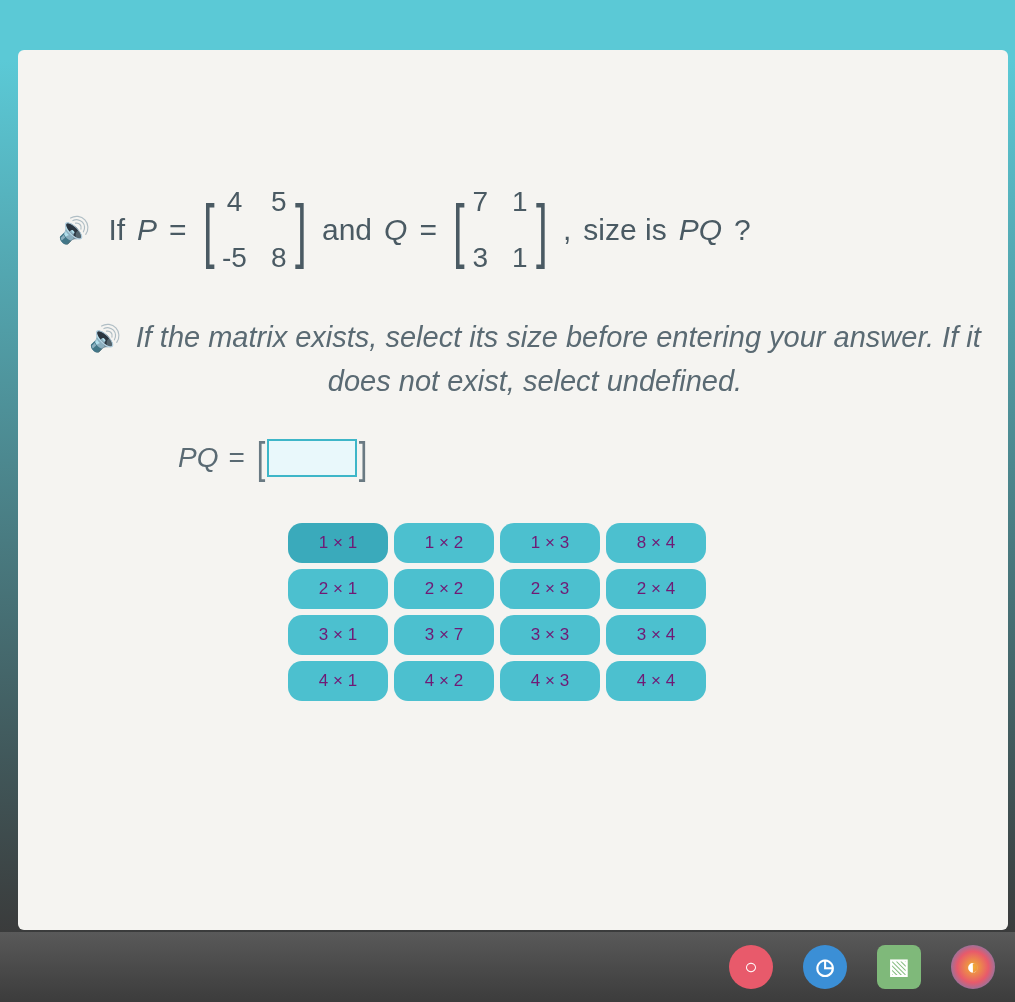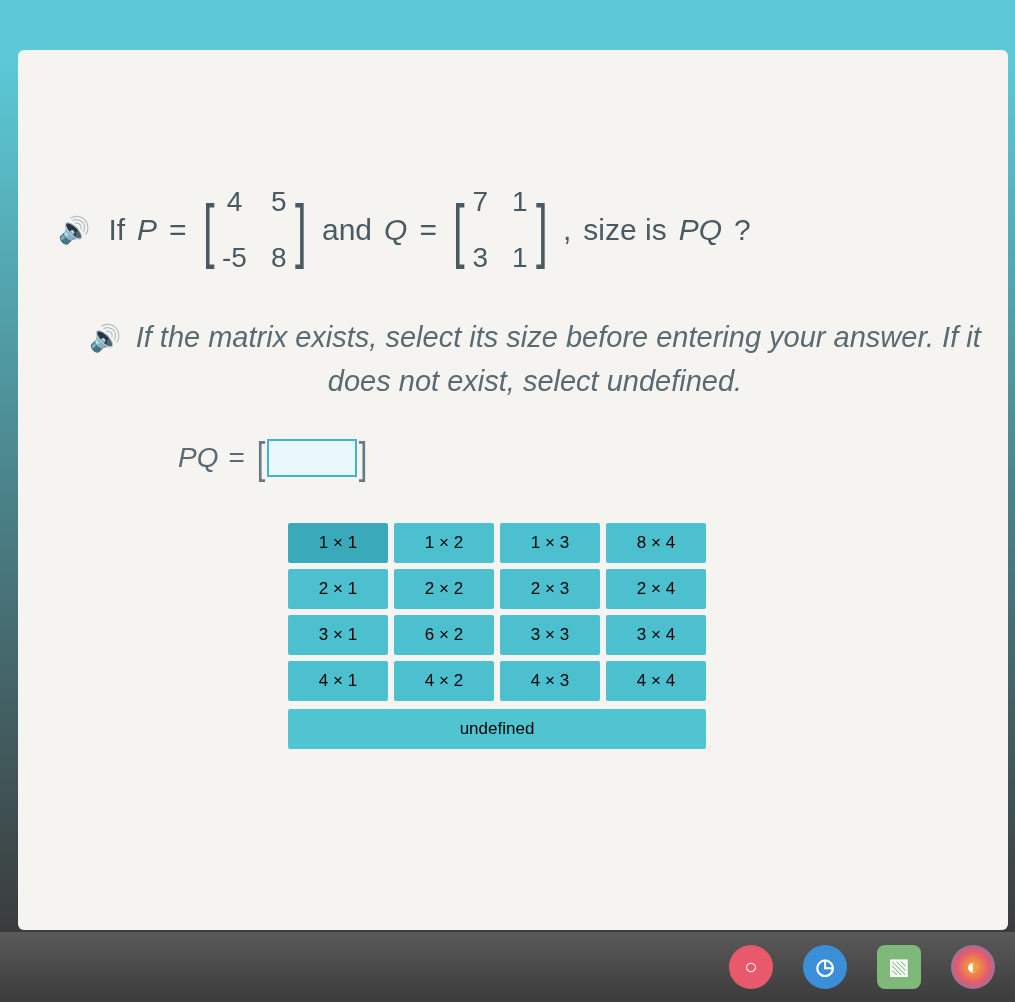--- a/index.html
+++ b/index.html
@@ -98,25 +98,25 @@
   }
   .size-grid {
     margin-left: 230px;
     display: grid;
     grid-template-columns: repeat(4, 100px);
     gap: 6px;
     margin-bottom: 8px;
   }
   .size-btn, .undef-btn {
     background: #4cc0cf;
-    color: #000000;
+    color: #701a75;
     font-size: 17px;
     text-align: center;
     padding: 10px 0;
-    border-radius: 2px;
+    border-radius: 14px;
     cursor: pointer;
     user-select: none;
   }
   .size-btn:nth-child(1) { background: #3aaabb; }
   .undef-row {
     margin-left: 230px;
     width: 418px;
   }
   .undef-btn {
     width: 100%;
@@ -221,31 +221,28 @@
   <div class="size-grid">
     <div class="size-btn">1 × 1</div>
     <div class="size-btn">1 × 2</div>
     <div class="size-btn">1 × 3</div>
     <div class="size-btn">8 × 4</div>
     <div class="size-btn">2 × 1</div>
     <div class="size-btn">2 × 2</div>
     <div class="size-btn">2 × 3</div>
     <div class="size-btn">2 × 4</div>
     <div class="size-btn">3 × 1</div>
-    <div class="size-btn">6 × 2</div>
+    <div class="size-btn">3 × 7</div>
     <div class="size-btn">3 × 3</div>
     <div class="size-btn">3 × 4</div>
     <div class="size-btn">4 × 1</div>
     <div class="size-btn">4 × 2</div>
     <div class="size-btn">4 × 3</div>
     <div class="size-btn">4 × 4</div>
   </div>
-  <div class="undef-row">
-    <div class="undef-btn">undefined</div>
-  </div>
 
 
 </div>
 
 <div class="taskbar">
   <div class="ticon" style="background:#e85a6b">○</div>
   <div class="ticon" style="background:#3b8fd6">◷</div>
   <div class="ticon" style="background:#7fb97a;border-radius:8px">▧</div>
   <div class="ticon" style="background:radial-gradient(circle,#f0b030,#e85a6b,#3b8fd6);">◐</div>
 </div>

